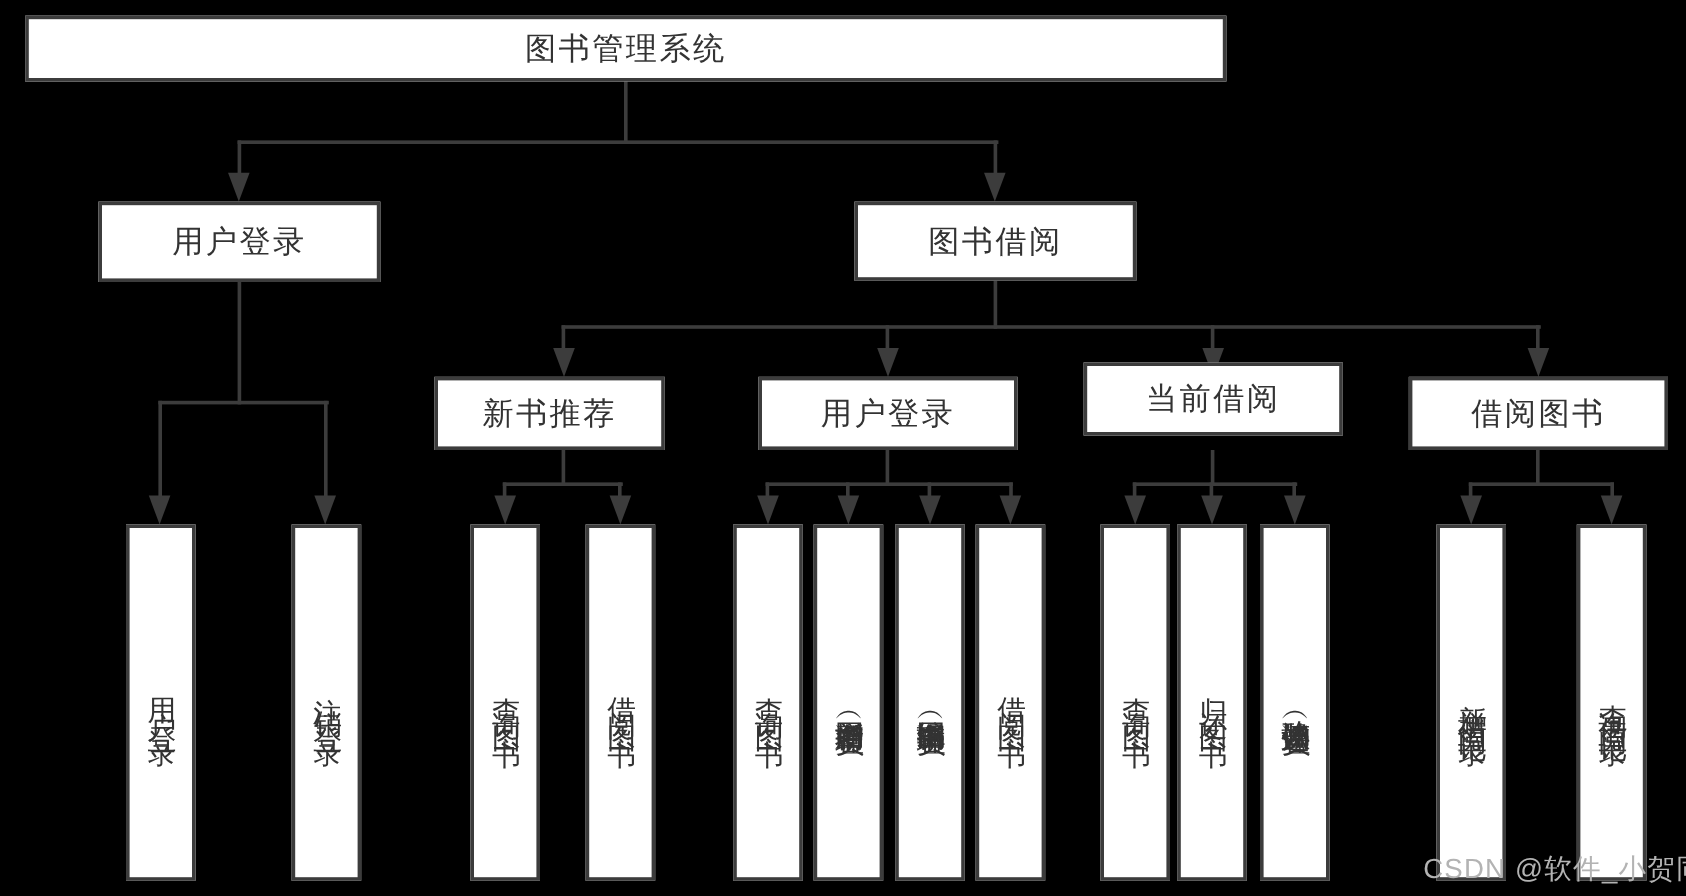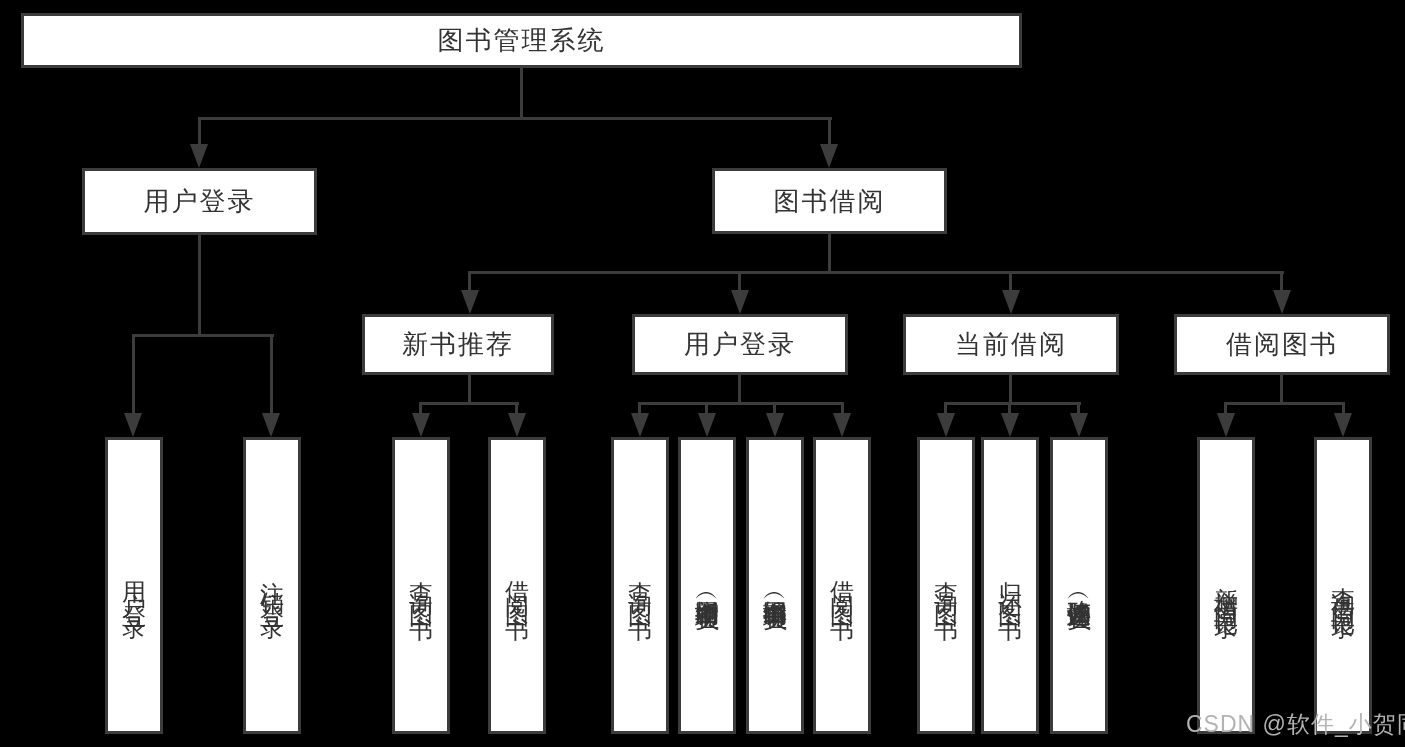--- a/index.html
+++ b/index.html
@@ -103,21 +103,21 @@
   <div class="box hbox" style="left:712px;top:168px;width:235px;height:66px">
     <span class="hlabel">图书借阅</span>
   </div>
 
   <div class="box hbox" style="left:362px;top:314px;width:192px;height:61px">
     <span class="hlabel">新书推荐</span>
   </div>
   <div class="box hbox" style="left:632px;top:314px;width:216px;height:61px">
     <span class="hlabel">用户登录</span>
   </div>
-  <div class="box hbox" style="left:903px;top:314px;width:216px;height:61px">
+  <div class="box hbox" style="left:903px;top:302px;width:216px;height:61px">
     <span class="hlabel">当前借阅</span>
   </div>
   <div class="box hbox" style="left:1174px;top:314px;width:216px;height:61px">
     <span class="hlabel">借阅图书</span>
   </div>
 
   <div class="box vbox" style="left:105px;top:437px;width:58px;height:297px">
     <span class="vlabel" style="letter-spacing: 12px;">用户登录</span>
   </div>
   <div class="box vbox" style="left:243px;top:437px;width:58px;height:297px">

